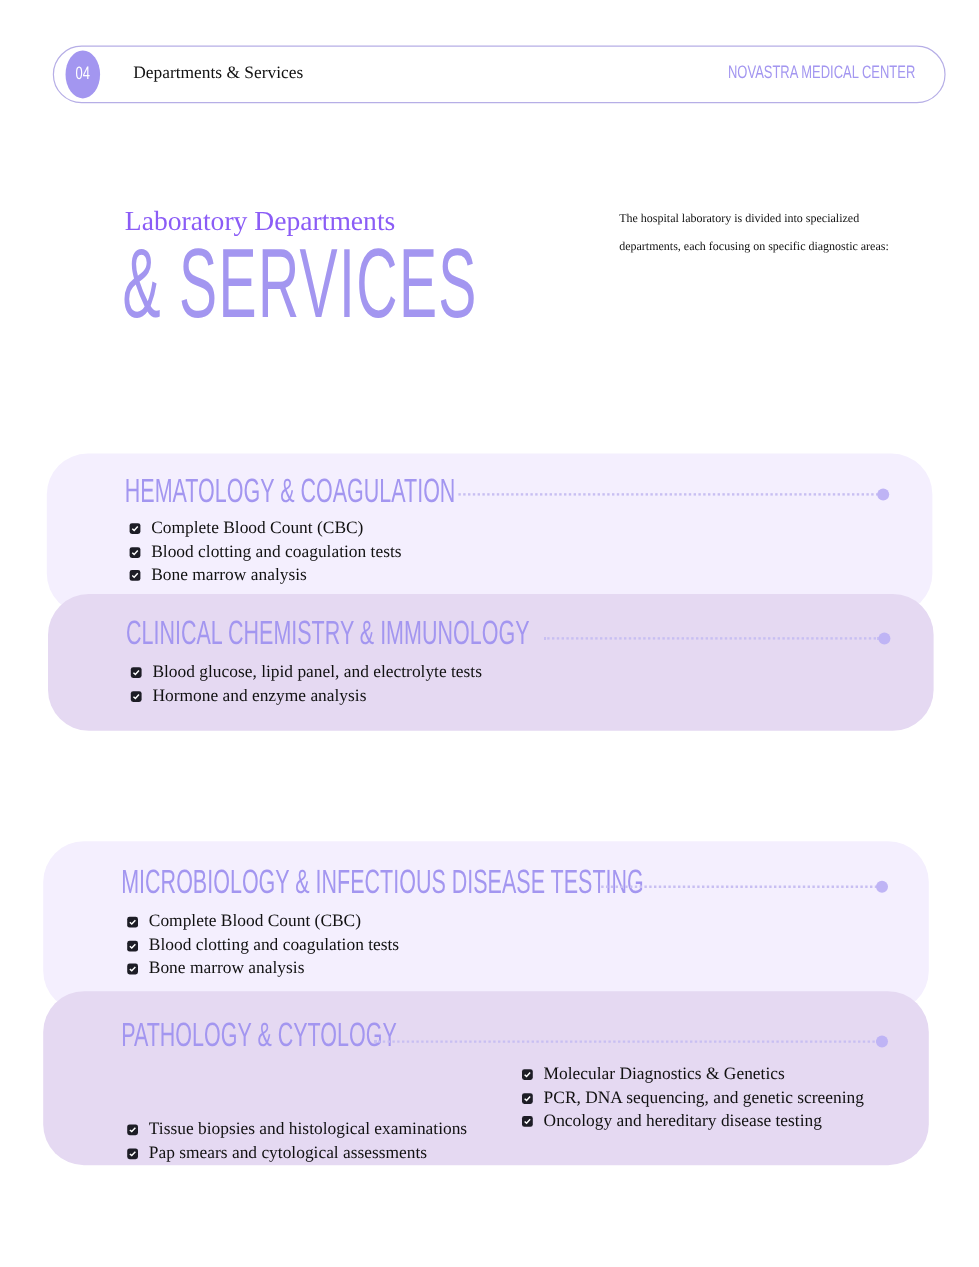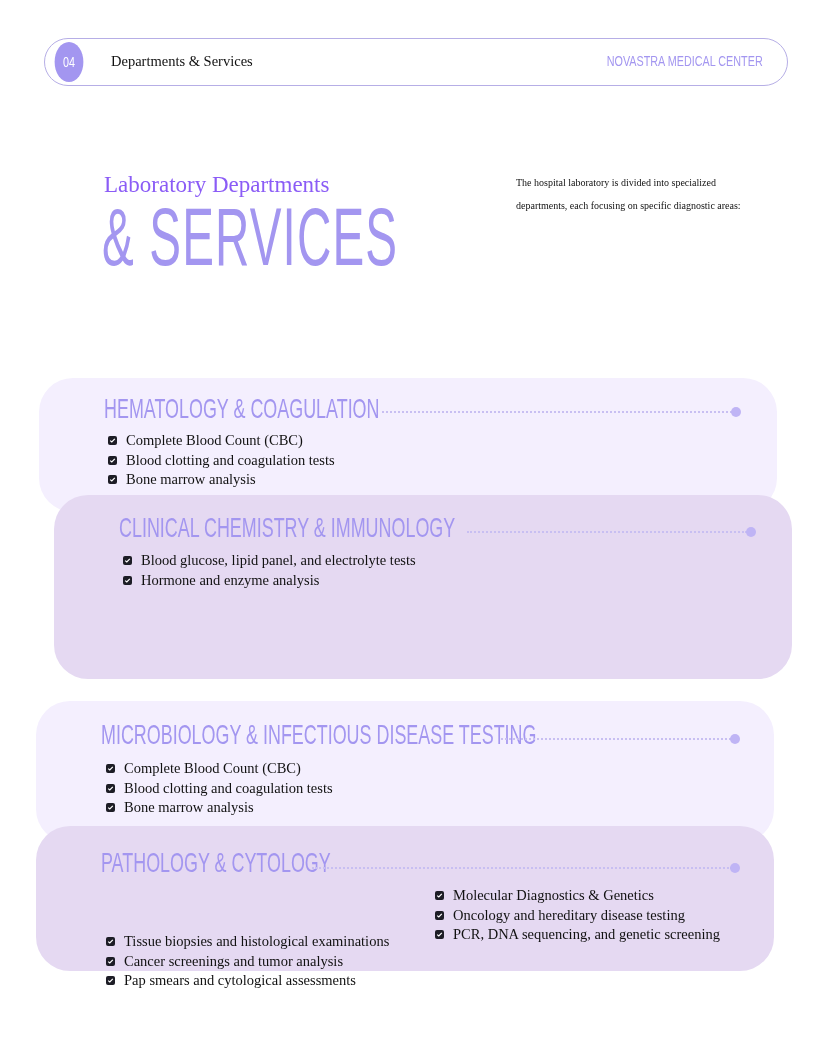--- a/index.html
+++ b/index.html
@@ -95,21 +95,21 @@
           </svg>
         </span><span>Blood clotting and coagulation tests</span></li>
     <li><span class="check">
           <svg viewBox="0 0 7 7">
             <path d="M1.2 3.6 L2.8 5 L5.8 1.8" stroke="#fff" stroke-width="1.2" fill="none"></path>
           </svg>
         </span><span>Bone marrow analysis</span></li>
   </ul>
 </div>
 
-<div class="card dark" style="left:54px; top:495px; width:738px; height:184px;">
+<div class="card dark" style="left:40px; top:495px; width:738px; height:114px;">
   <div class="card-title" style="left:65px; top:18px;">CLINICAL CHEMISTRY &amp; IMMUNOLOGY</div>
   <div class="dots" style="left:413px; top:36px; width:280px;"></div>
   <div class="dot-end" style="left:692px; top:32px;"></div>
   <ul class="items" style="left:69px; top:56px;">
     <li><span class="check">
           <svg viewBox="0 0 7 7">
             <path d="M1.2 3.6 L2.8 5 L5.8 1.8" stroke="#fff" stroke-width="1.2" fill="none"></path>
           </svg>
         </span><span>Blood glucose, lipid panel, and electrolyte tests</span></li>
     <li><span class="check">
@@ -150,37 +150,32 @@
   <ul class="items" style="left:70px; top:60px; width:310px;margin-top:46px;">
     <li><span class="check">
           <svg viewBox="0 0 7 7">
             <path d="M1.2 3.6 L2.8 5 L5.8 1.8" stroke="#fff" stroke-width="1.2" fill="none"></path>
           </svg>
         </span><span>Tissue biopsies and histological examinations</span></li>
     <li><span class="check">
           <svg viewBox="0 0 7 7">
             <path d="M1.2 3.6 L2.8 5 L5.8 1.8" stroke="#fff" stroke-width="1.2" fill="none"></path>
           </svg>
-        </span><span>Cancer screenings and tumor analysis</span></li>
-    <li><span class="check">
-          <svg viewBox="0 0 7 7">
-            <path d="M1.2 3.6 L2.8 5 L5.8 1.8" stroke="#fff" stroke-width="1.2" fill="none"></path>
-          </svg>
         </span><span>Pap smears and cytological assessments</span></li>
   </ul>
   <ul class="items" style="left:399px; top:60px; width:310px;">
     <li><span class="check">
           <svg viewBox="0 0 7 7">
             <path d="M1.2 3.6 L2.8 5 L5.8 1.8" stroke="#fff" stroke-width="1.2" fill="none"></path>
           </svg>
         </span><span>Molecular Diagnostics &amp; Genetics</span></li>
     <li><span class="check">
           <svg viewBox="0 0 7 7">
             <path d="M1.2 3.6 L2.8 5 L5.8 1.8" stroke="#fff" stroke-width="1.2" fill="none"></path>
           </svg>
-        </span><span>Oncology and hereditary disease testing</span></li>
+        </span><span>PCR, DNA sequencing, and genetic screening</span></li>
     <li><span class="check">
           <svg viewBox="0 0 7 7">
             <path d="M1.2 3.6 L2.8 5 L5.8 1.8" stroke="#fff" stroke-width="1.2" fill="none"></path>
           </svg>
-        </span><span>PCR, DNA sequencing, and genetic screening</span></li>
+        </span><span>Oncology and hereditary disease testing</span></li>
   </ul>
 </div>
 
 </body></html>

